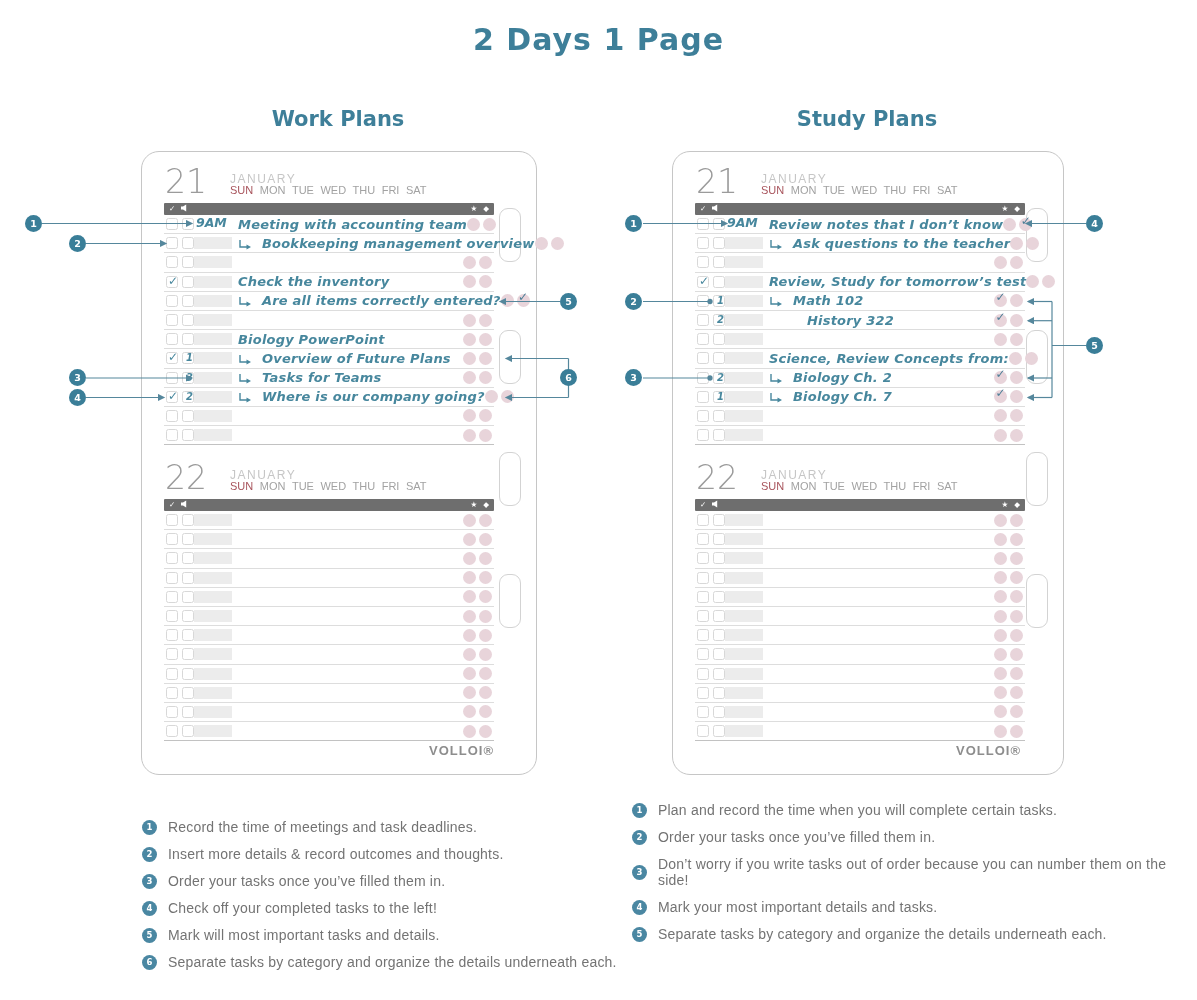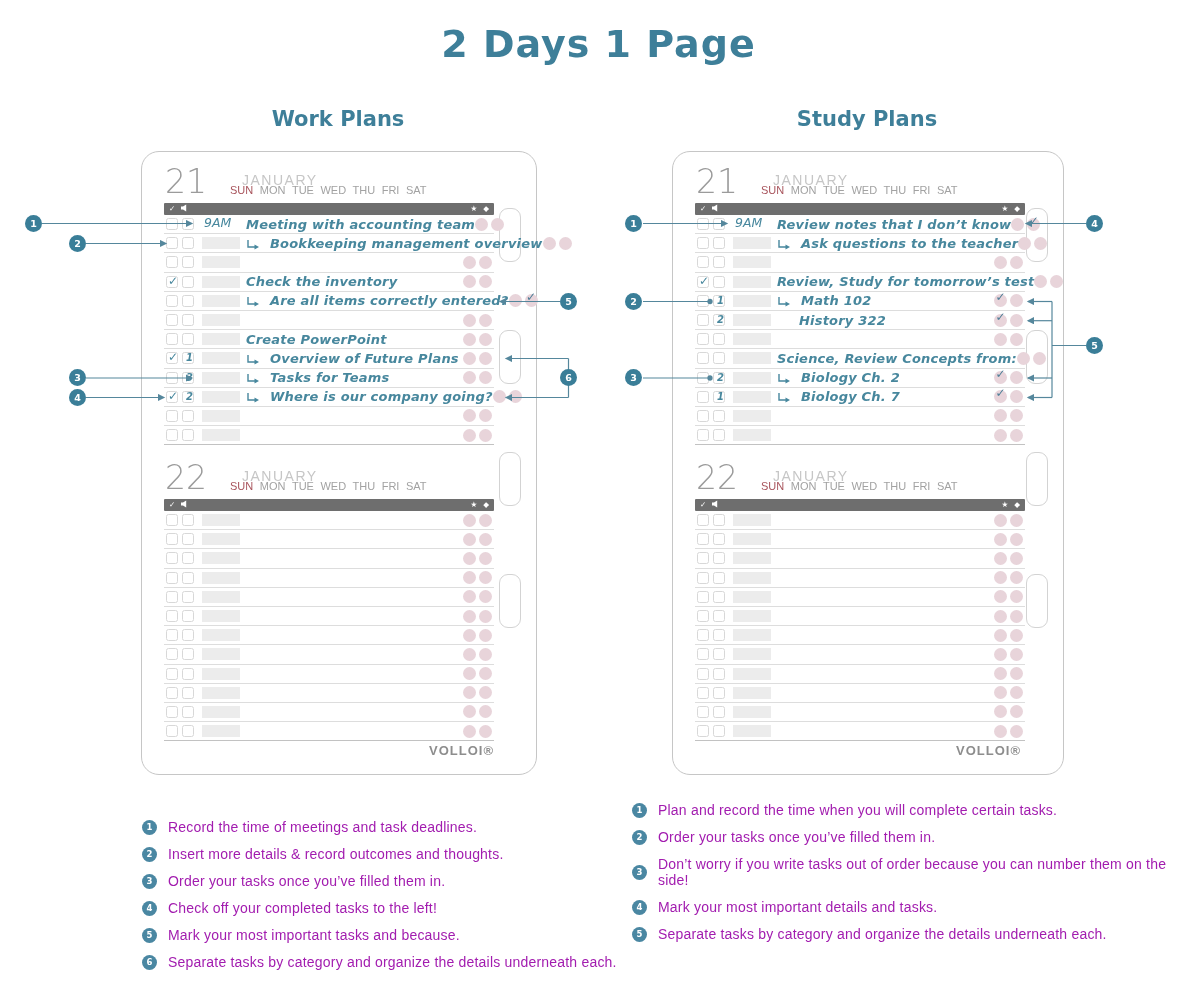--- a/index.html
+++ b/index.html
@@ -1,60 +1,60 @@
 <!DOCTYPE html>
 <html><head>
 <meta charset="utf-8">
 <style>
   html,body{margin:0;padding:0;background:#fff;}
   #canvas{position:relative;width:1197px;height:1000px;background:#fff;overflow:hidden;
           font-family:"Liberation Sans",sans-serif;}
 
   .title{position:absolute;left:0;top:22px;width:100%;text-align:center;
-         font-family:"DejaVu Sans",sans-serif;font-weight:bold;font-size:38px;
+         font-family:"DejaVu Sans",sans-serif;font-weight:bold;font-size:30px;
          color:#3e7f99;letter-spacing:1px;}
   .subhead{position:absolute;top:107px;font-family:"DejaVu Sans",sans-serif;font-weight:bold;
            font-size:21px;color:#3e7f99;text-align:center;}
   #work-head{left:141px;width:394px;}
   #study-head{left:672px;width:390px;}
 
   .card{position:absolute;top:151px;height:622px;background:#fff;
         border:1.5px solid #c6c6c6;border-radius:18px;}
   #work-card{left:141px;width:394px;}
   #study-card{left:672px;width:390px;}
 
   .day-sec{position:absolute;left:0;right:0;height:0;}
   .ds-0{top:12px;} .ds-1{top:308px;}
   .day-num{position:absolute;left:23px;top:0;font-family:"DejaVu Sans",sans-serif;
            font-weight:200;font-size:33px;line-height:36px;color:#9b9b9b;}
-  .day-month{position:absolute;left:88px;top:8px;font-size:14px;letter-spacing:1.5px;color:#c6c6c6;margin-left:12px;}
+  .day-month{position:absolute;left:88px;top:8px;font-size:12px;letter-spacing:1.5px;color:#c6c6c6;}
   .weekdays{position:absolute;left:88px;top:20px;font-size:11px;color:#a2a2a2;}
   .wd{margin-right:6.5px;} .wd.sun{color:#a8545c;}
   .bar{position:absolute;left:22px;top:39px;width:330px;height:12px;background:#6e6e6e;
        display:flex;align-items:center;justify-content:space-between;padding:0 5px;
        box-sizing:border-box;border-radius:1px;}
   .bar-left,.bar-right{display:flex;align-items:center;gap:6px;}
   .bar .ic{font-family:"DejaVu Sans",sans-serif;font-size:7.5px;line-height:1;color:#fff;}
   .rows{position:absolute;left:22px;top:51px;width:330px;}
   .prow{display:flex;align-items:center;height:19.2px;border-bottom:1px solid #ddd;
         box-sizing:border-box;position:relative;}
   .prow:last-child{border-bottom-color:#c2c2c2;}
   .cb{width:12px;height:12px;border:1px solid #d8d8d8;border-radius:2.5px;background:#fff;
       margin-left:2px;box-sizing:border-box;position:relative;flex-shrink:0;}
   .cb.cb2{margin-left:4px;}
   .cbmark{position:absolute;left:1px;top:-3px;font-family:"DejaVu Sans",sans-serif;
           font-style:italic;font-size:12px;color:#47879d;}
   .cbmark.num{font-size:10px;left:3px;top:-1px;font-weight:bold;}
-  .timebox{width:38px;height:12px;background:#ececec;margin-left:8px;flex-shrink:0;position:relative;}
+  .timebox{width:38px;height:12px;background:#ececec;margin-left:0;flex-shrink:0;position:relative;font-weight:bold;}
   .timebox.has-time{background:transparent;}
   .timetext{position:absolute;left:2px;top:-3px;font-family:"DejaVu Sans",sans-serif;
             font-style:italic;font-size:12.5px;color:#47879d;white-space:nowrap;}
   .content{flex:1;display:flex;align-items:center;margin-left:6px;font-weight:bold;}
   .hook{color:#47879d;margin-right:11px;display:inline-flex;margin-top:3px;flex-shrink:0;}
-  .content.ind .hw{margin-left:22px;}
+  .content.ind .hw{margin-left:38px;}
   .hw{font-family:"DejaVu Sans",sans-serif;font-style:italic;font-size:13px;color:#47879d;
       white-space:nowrap;letter-spacing:0.2px;}
   .circles{display:flex;gap:3px;margin-left:auto;margin-right:2px;}
   .pcircle{width:13px;height:13px;border-radius:50%;background:#e8d4da;position:relative;flex-shrink:0;}
   .mk{position:absolute;left:1.5px;top:-4px;font-family:"DejaVu Sans",sans-serif;font-style:italic;
       font-weight:bold;font-size:12px;color:#4c7d96;}
   .tab{position:absolute;right:15px;width:20px;height:52px;border:1px solid #d3d3d3;
        border-radius:9px;background:#fff;}
   .t1{top:56px;}.t2{top:178px;}.t3{top:300px;}.t4{top:422px;}
   .brand{position:absolute;top:591px;right:42px;font-size:13px;font-weight:bold;
@@ -65,21 +65,21 @@
            font-family:"DejaVu Sans",sans-serif;z-index:5;}
   svg.overlay{position:absolute;left:0;top:0;z-index:4;pointer-events:none;}
 
   .legend{position:absolute;display:flex;flex-direction:column;gap:11px;}
   #work-legend{left:142px;top:819px;}
   #study-legend{left:632px;top:802px;}
   .li{display:flex;align-items:center;gap:11px;}
   .ln{width:15px;height:15px;border-radius:50%;background:#4a87a2;color:#fff;font-size:8.5px;
       font-weight:bold;text-align:center;line-height:15px;flex-shrink:0;
       font-family:"DejaVu Sans",sans-serif;}
-  .lt{font-size:14px;color:#a21caf;letter-spacing:0.2px;}
+  .lt{font-size:14px;color:#737373;letter-spacing:0.2px;}
 </style>
 </head>
 <body>
 
 <div id="canvas">
 
   <div class="title">2 Days 1 Page</div>
   <div class="subhead" id="work-head">Work Plans</div>
   <div class="subhead" id="study-head">Study Plans</div>
 
@@ -190,21 +190,21 @@
             <span class="circles">
               <span class="pcircle"></span>
               <span class="pcircle"></span>
             </span>
           </div>
           <div class="prow">
             <span class="cb"></span>
             <span class="cb cb2"></span>
             <span class="timebox"></span>
             <span class="content">
-              <span class="hw">Create PowerPoint</span>
+              <span class="hw">Biology PowerPoint</span>
             </span>
             <span class="circles">
               <span class="pcircle"></span>
               <span class="pcircle"></span>
             </span>
           </div>
           <div class="prow">
             <span class="cb">
               <span class="cbmark">✓</span>
             </span>
@@ -836,21 +836,21 @@
     <div class="li">
         <span class="ln">3</span>
         <span class="lt">Order your tasks once you’ve filled them in.</span>
       </div>
     <div class="li">
         <span class="ln">4</span>
         <span class="lt">Check off your completed tasks to the left!</span>
       </div>
     <div class="li">
         <span class="ln">5</span>
-        <span class="lt">Mark your most important tasks and because.</span>
+        <span class="lt">Mark will most important tasks and details.</span>
       </div>
     <div class="li">
         <span class="ln">6</span>
         <span class="lt">Separate tasks by category and organize the details underneath each.</span>
       </div>
   </div>
   <div class="legend" id="study-legend">
     <div class="li">
         <span class="ln">1</span>
         <span class="lt">Plan and record the time when you will complete certain tasks.</span>

